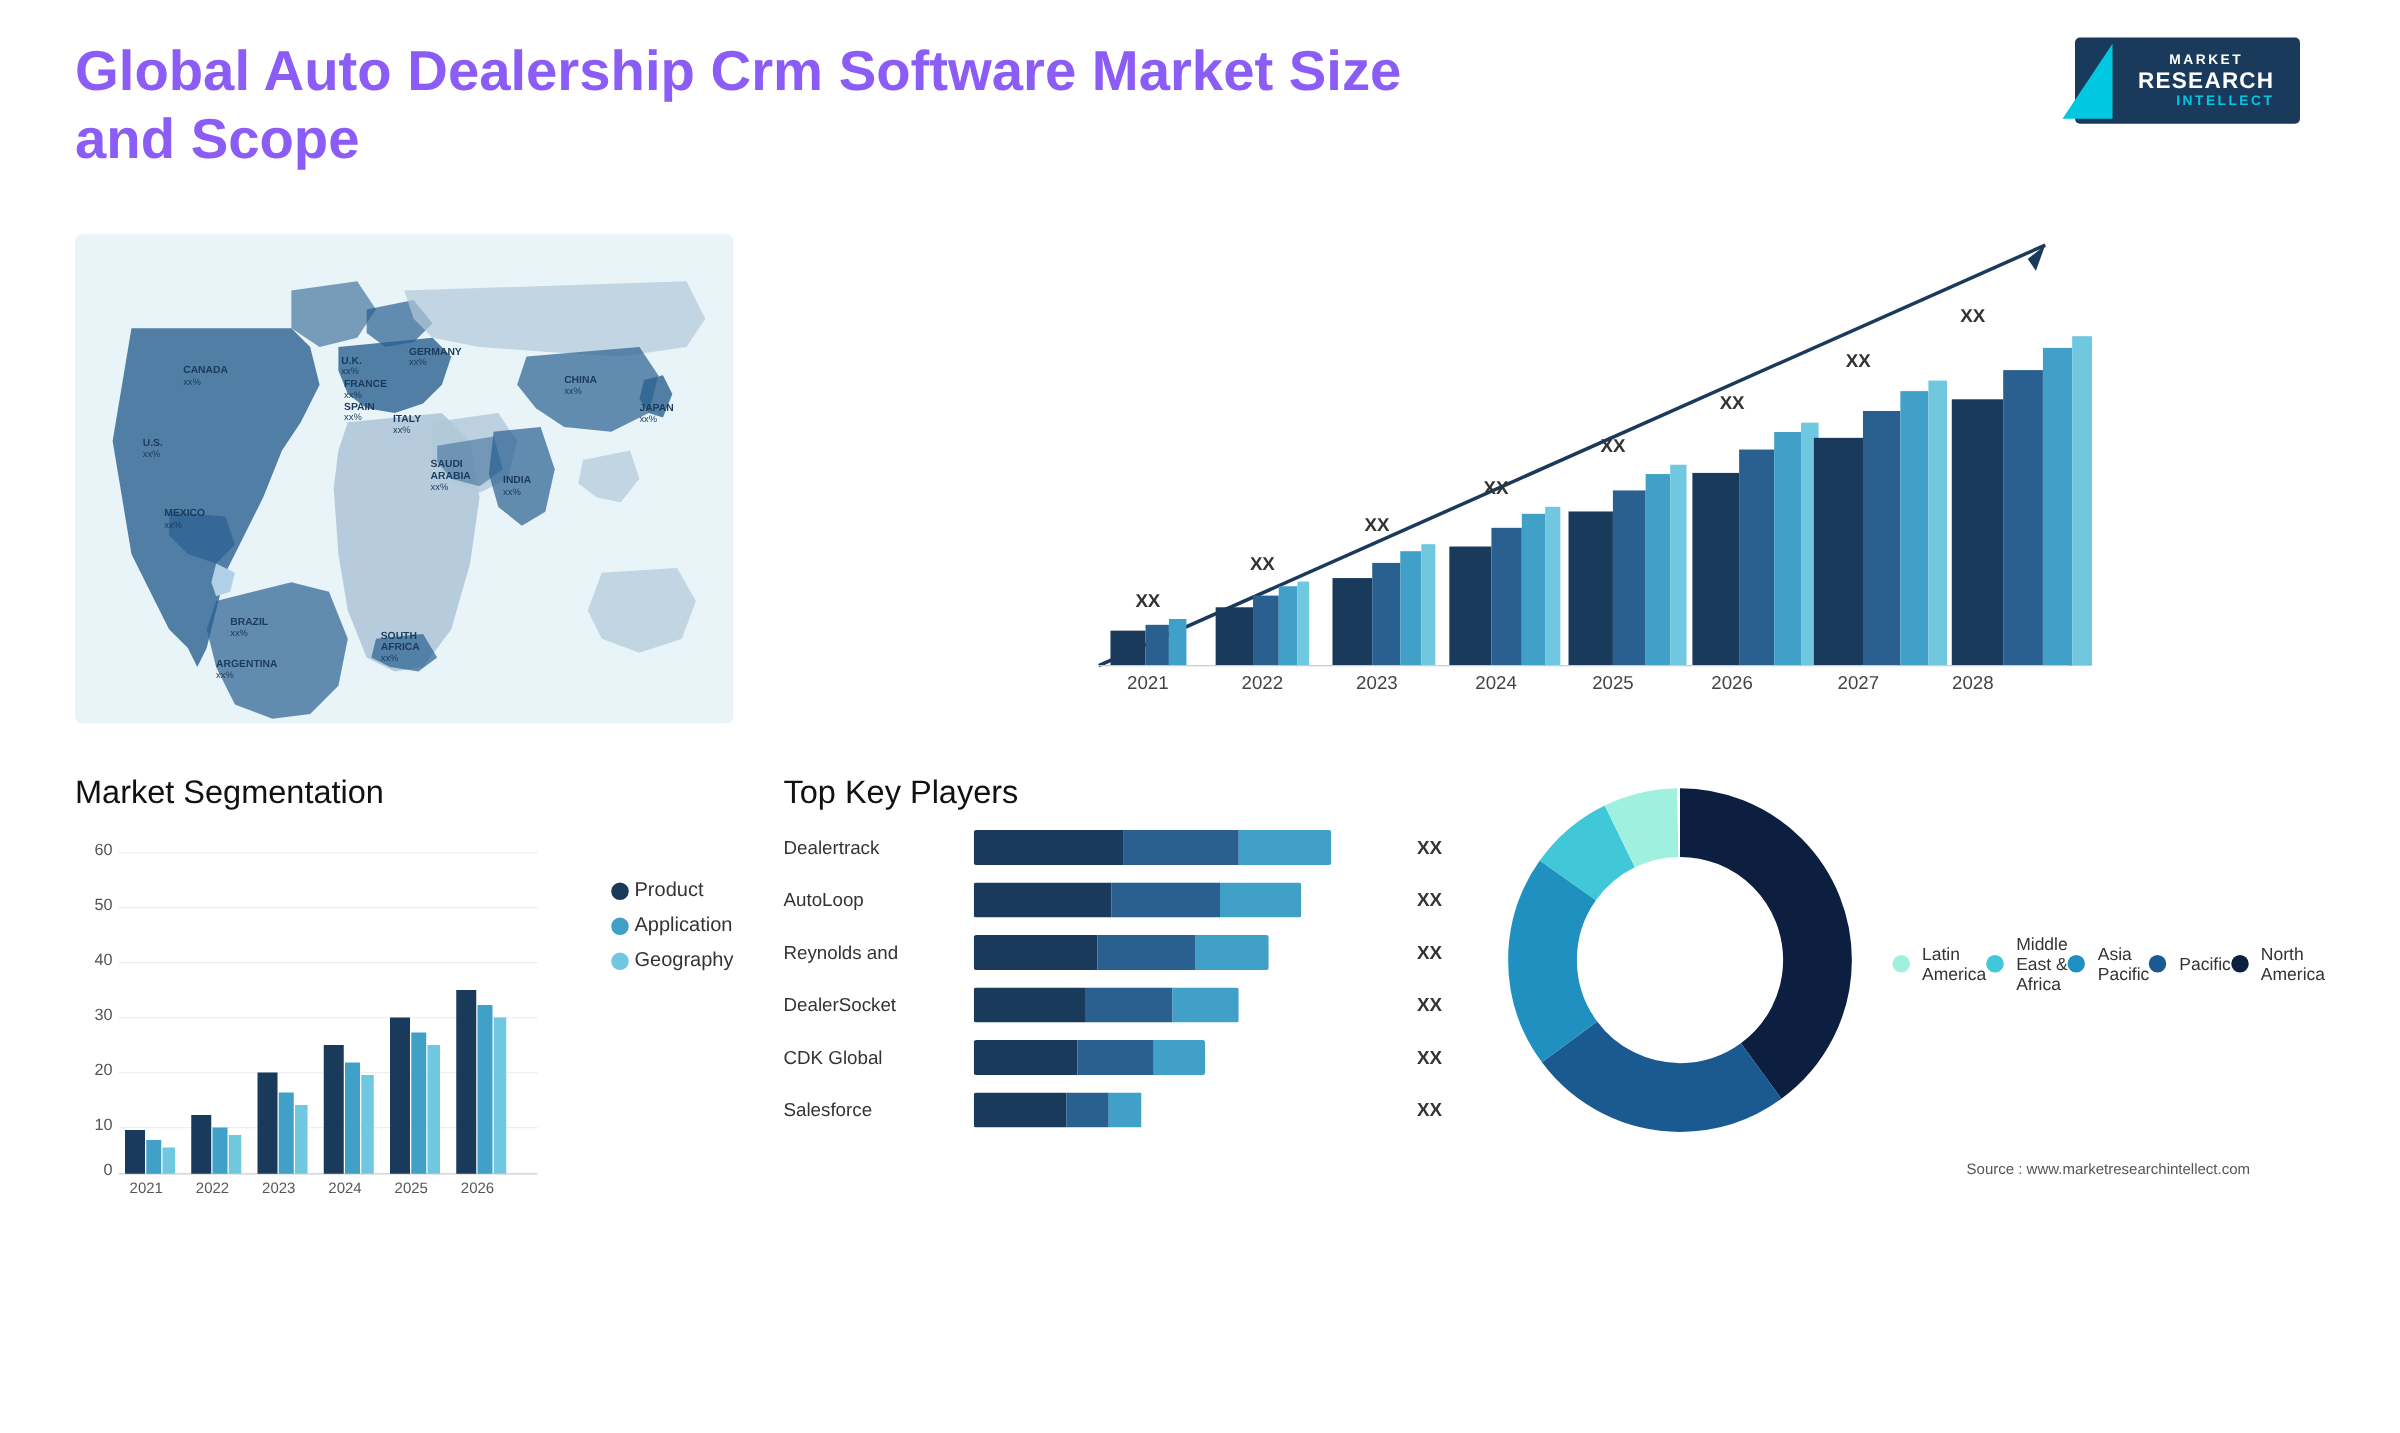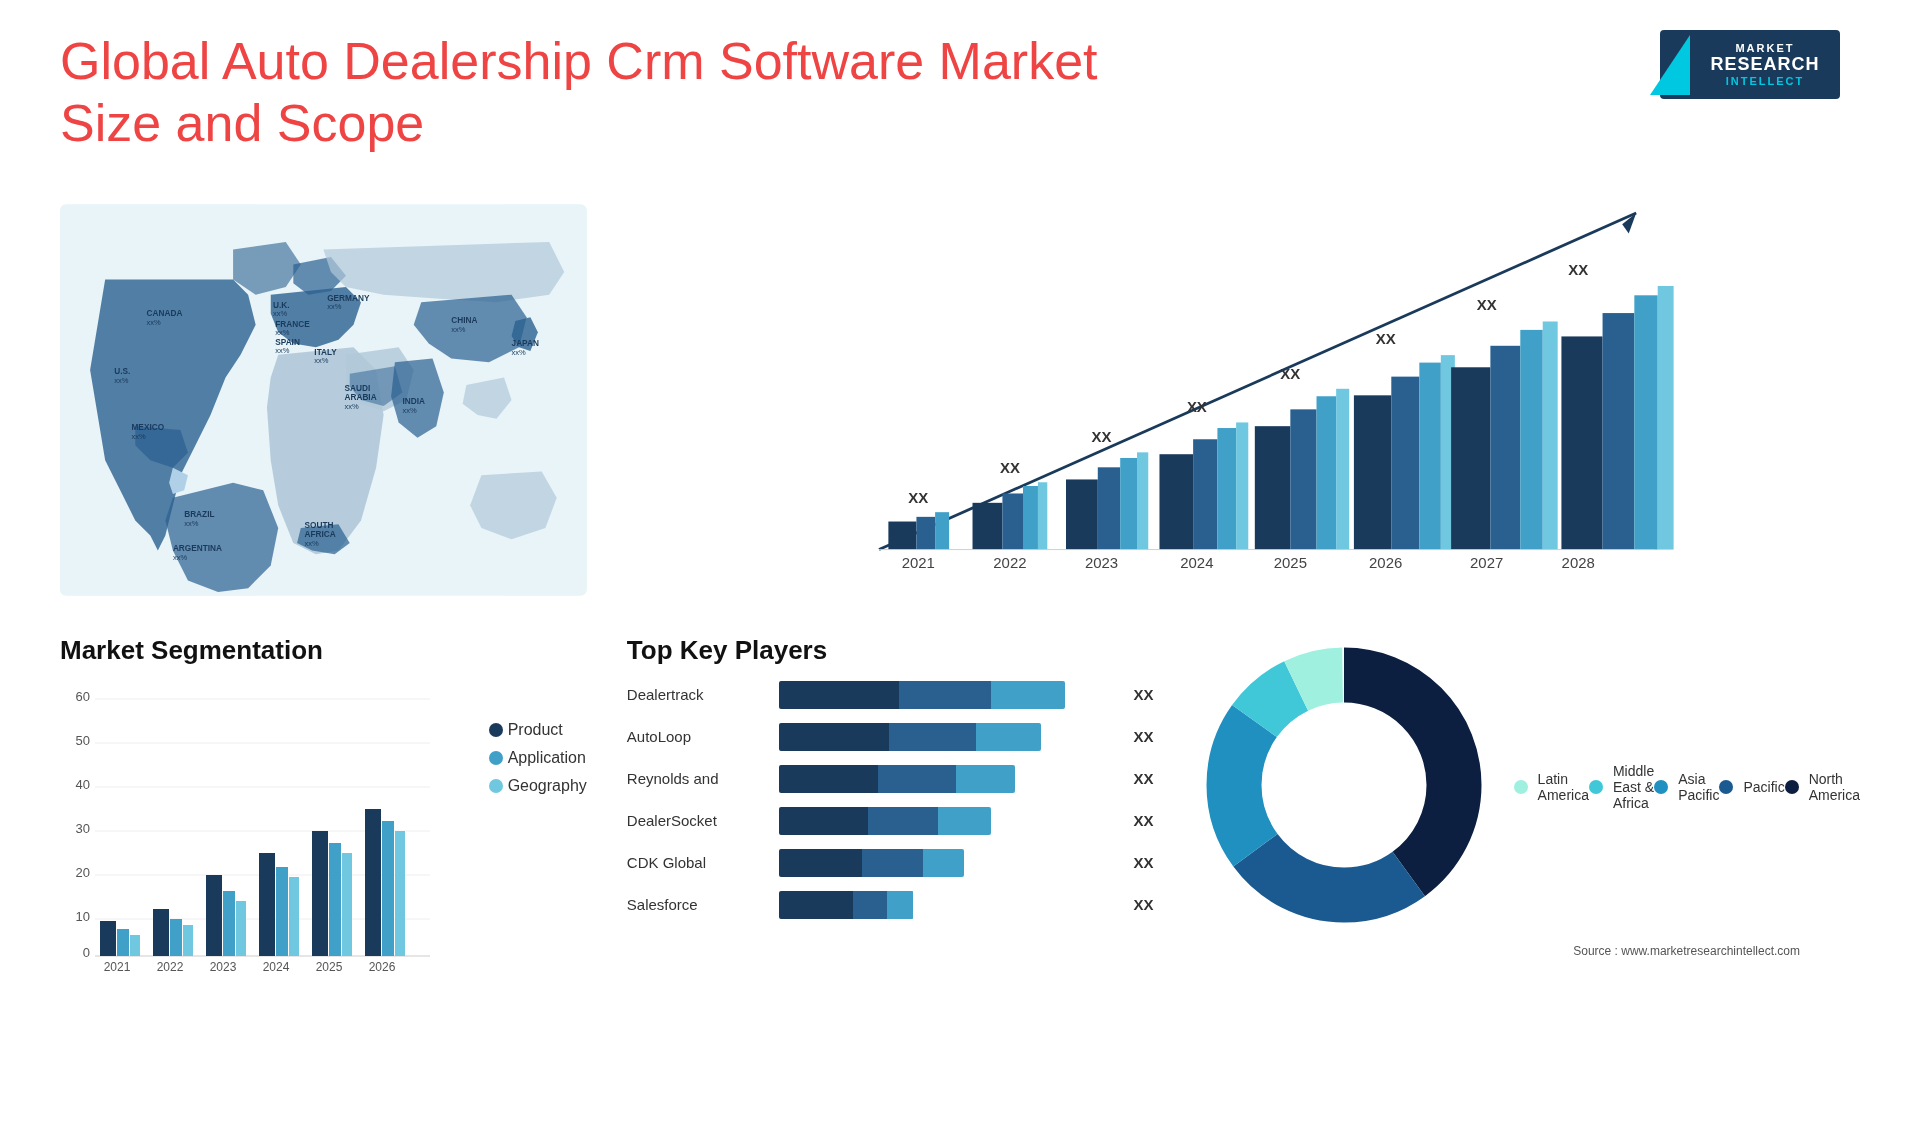--- a/index.html
+++ b/index.html
@@ -12,23 +12,23 @@
     }
 
     
     .header {
       display: flex;
       justify-content: space-between;
       align-items: flex-start;
       padding: 30px 60px 20px 60px;
     }
     .main-title {
-      font-size: 52px;
-      font-weight: 400;
-      color: #ef4444;
+      font-size: 45px;
+      font-weight: 700;
+      color: #8b5cf6;
       max-width: 1100px;
       line-height: 1.2;
     }
     .logo-area {
       display: flex;
       flex-direction: column;
       align-items: center;
       min-width: 220px;
     }
     .logo-box {
@@ -62,20 +62,21 @@
       color: #fff;
       margin-left: 30px;
       letter-spacing: 1px;
     }
     .logo-text-bot {
       font-size: 11px;
       font-weight: bold;
       letter-spacing: 2px;
       color: #00c8e0;
       margin-left: 30px;
+      text-align: right;
     }
 
     
     .content-grid {
       display: grid;
       grid-template-columns: 1fr 1fr 1fr;
       grid-template-rows: auto auto;
       gap: 0;
       padding: 0 40px 20px 40px;
     }
@@ -107,21 +108,21 @@
       padding: 10px 20px;
     }
     .bottom-right {
       grid-column: 3 / 4;
       grid-row: 2 / 3;
       padding: 10px 20px;
     }
 
     .section-title {
       font-size: 26px;
-      font-weight: 700;
+      font-weight: 400;
       color: #111;
       margin-bottom: 15px;
     }
 
     
     .map-container {
       width: 100%;
       height: 430px;
       position: relative;
     }

